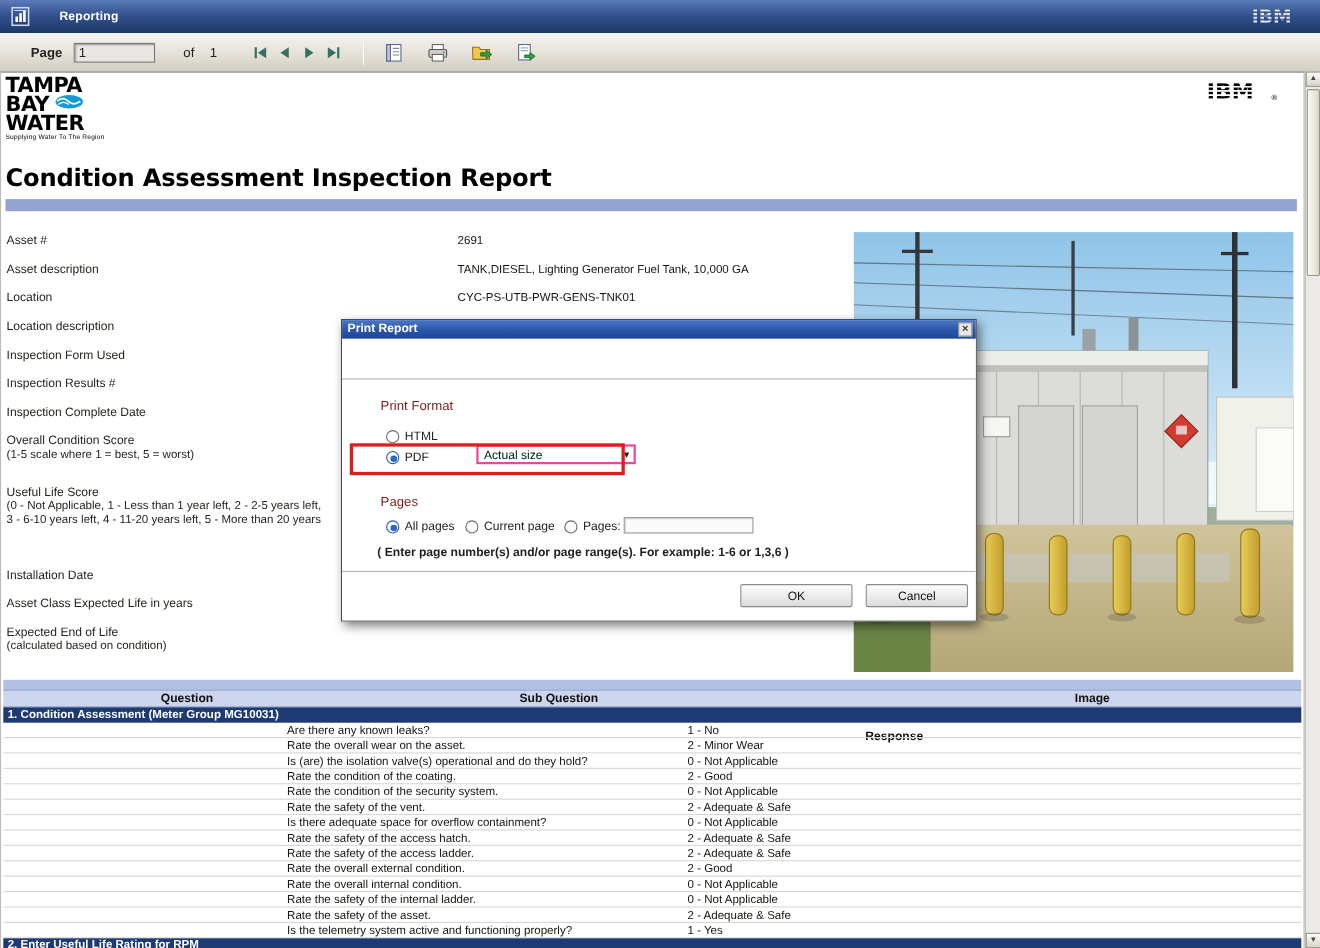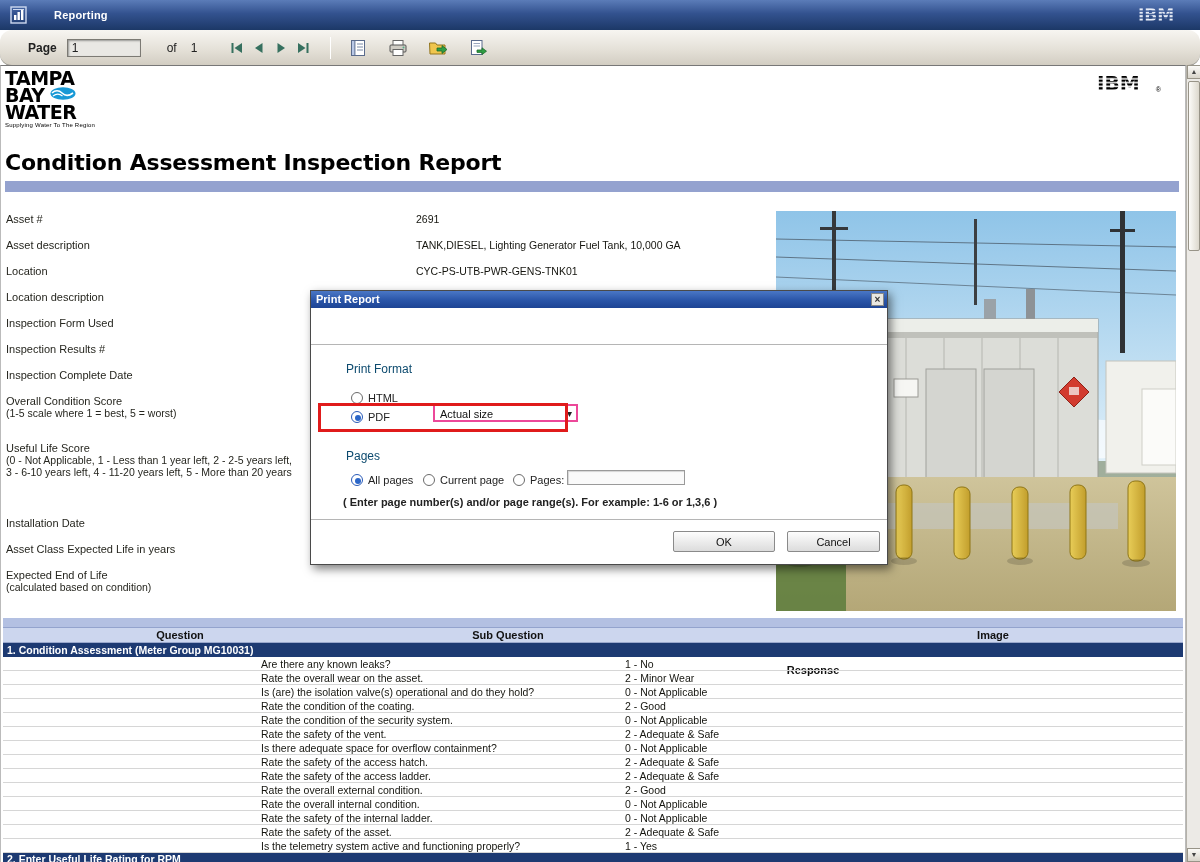--- a/index.html
+++ b/index.html
@@ -11,21 +11,21 @@
   .topbar { position:absolute; top:0; left:0; width:1200px; height:30px;
     background:linear-gradient(180deg,#5b7cb8 0%,#33528f 45%,#1c3867 100%);
     display:flex; align-items:center; }
   .app-icon { margin-left:10px; width:20px; height:20px; display:inline-block; }
   .app-title { color:#fff; font-size:11px; font-weight:bold; margin-left:24px; letter-spacing:.2px; }
   .topbar-ibm { position:absolute; right:14px; top:5px; }
 
   
   .toolbar { position:absolute; top:30px; left:0; width:1200px; height:36px;
     background:linear-gradient(180deg,#f7f5f1 0%,#e3dfd6 60%,#d2cdc2 100%);
-    border-bottom:1px solid #8f8d86; display:flex; align-items:center;border-radius:12px; }
+    border-bottom:1px solid #8f8d86; display:flex; align-items:center; }
   .page-label { font-size:12px; font-weight:bold; color:#222; margin-left:28px; }
   .page-input { width:74px; height:18px; margin-left:10px; font-size:12px; padding-left:4px;
     background:#e9e8e4; border:1px solid #7c7a74; box-shadow:inset 1px 1px 2px rgba(0,0,0,.35); color:#222; }
   .of-wrap { font-size:12px; color:#222; margin-left:26px; }
   .of-wrap .num { margin-left:14px; }
   .navgroup { display:flex; align-items:center; margin-left:30px; gap:3px; }
   .navbtn { width:19px; height:19px; display:flex; align-items:center; justify-content:center; cursor:pointer; }
   .tb-sep { width:1px; height:22px; background:#a6a298; border-right:1px solid #fff; margin:0 14px 0 18px; }
   .iconbtn { width:26px; height:24px; display:flex; align-items:center; justify-content:center; margin-right:14px; cursor:pointer; }
 
@@ -49,21 +49,21 @@
   .flabel { font-size:11px; line-height:12px; }
   .fsub { font-size:10.5px; line-height:12px; }
   .fvalue { position:absolute; left:415px; font-size:10.5px; color:#15150f; white-space:nowrap; }
 
   .photo { position:absolute; left:775px; top:145px; width:400px; height:400px; }
 
   
   .tbl-strip { position:absolute; left:2px; top:552px; width:1180px; height:10px; background:#b3c0e2; border-bottom:1px solid #93a3cd; }
   .thead { position:absolute; left:2px; top:562px; width:1180px; height:15px; background:#ccd6ee; border-bottom:1px solid #9aa8cc; }
   .th { position:absolute; top:1px; font-size:11px; font-weight:bold; color:#111; text-align:center; }
-  .th0 { left:12px; width:330px; } .th1 { left:330px; width:350px; } .th2 { left:690px; width:240px;margin-top:35px; } .th3 { left:900px; width:180px; }
+  .th0 { left:2px; width:330px; } .th1 { left:330px; width:350px; } .th2 { left:690px; width:240px;margin-top:35px; } .th3 { left:900px; width:180px; }
   .tsection { position:absolute; left:2px; width:1180px; height:14px; background:#1d3a72; color:#fff;
     font-size:10.5px; font-weight:bold; line-height:14px; padding-left:4px; }
   .sec1 { top:577px; } .sec2 { top:787px; height:10px; line-height:12px; overflow:hidden; }
   .trows { position:absolute; left:2px; top:591px; width:1180px; }
   .trow { position:relative; height:14px; border-bottom:1px solid #d6d6d6; }
   .tsub { position:absolute; left:258px; top:1px; font-size:10.5px; color:#15150f; white-space:nowrap; }
   .tresp { position:absolute; left:622px; top:1px; font-size:10.5px; color:#15150f; white-space:nowrap; }
 
   
   .vscroll { position:absolute; top:65px; left:1186px; width:14px; height:797px; background:#eceae6; border-left:1px solid #b5b2aa; }
@@ -76,21 +76,21 @@
   
   .dialog { position:absolute; left:310px; top:290px; width:578px; height:275px; background:#fff;
     border:1px solid #4a4a4a; box-shadow:3px 4px 9px rgba(0,0,0,.5); z-index:50; }
   .dlg-title { position:absolute; top:0; left:0; right:0; height:17px;
     background:linear-gradient(180deg,#4a77c6 0%,#2a55a8 55%,#1d4494 100%);
     color:#fff; font-size:11px; font-weight:bold; line-height:16px; padding-left:5px; cursor:move; }
   .dlg-close { position:absolute; right:3px; top:2px; width:13px; height:13px; background:#e9e7e1;
     border:1px solid #888; color:#333; font-size:10px; font-weight:bold; line-height:11px; text-align:center; cursor:pointer; }
   .dlg-strip { position:absolute; top:17px; left:0; right:0; height:37px; background:#fff; border-bottom:1px solid #b5b5b5; }
   .dlg-body { position:absolute; top:55px; left:0; right:0; height:175px; background:#fff; }
-  .dlg-label { position:absolute; left:35px; font-size:12px; color:#0c4a6e; }
+  .dlg-label { position:absolute; left:35px; font-size:12px; color:#7f1d1d; }
   .lab-format { top:16px; } .lab-pages { top:103px; }
   .radio { display:inline-block; width:12px; height:12px; border:1px solid #6b6b6b; border-radius:50%; background:#fff;
     position:relative; vertical-align:middle; cursor:pointer; }
   .radio.sel { border-color:#2a5bb8; }
   .radio.sel::after { content:""; position:absolute; left:3px; top:3px; width:6px; height:6px; border-radius:50%; background:#2a66c8; }
   .rlabel { font-size:11px; color:#222; margin-left:5px; vertical-align:middle; cursor:pointer; }
   .row-html { position:absolute; left:40px; top:42px; }
   .row-pdf  { position:absolute; left:40px; top:61px; }
   .combo { position:absolute; left:82px; top:-3px; width:145px; height:18px; border:2px solid #ec4899; background:#fff;
     font-size:11px; color:#111; line-height:16px; padding-left:5px; cursor:pointer; }

